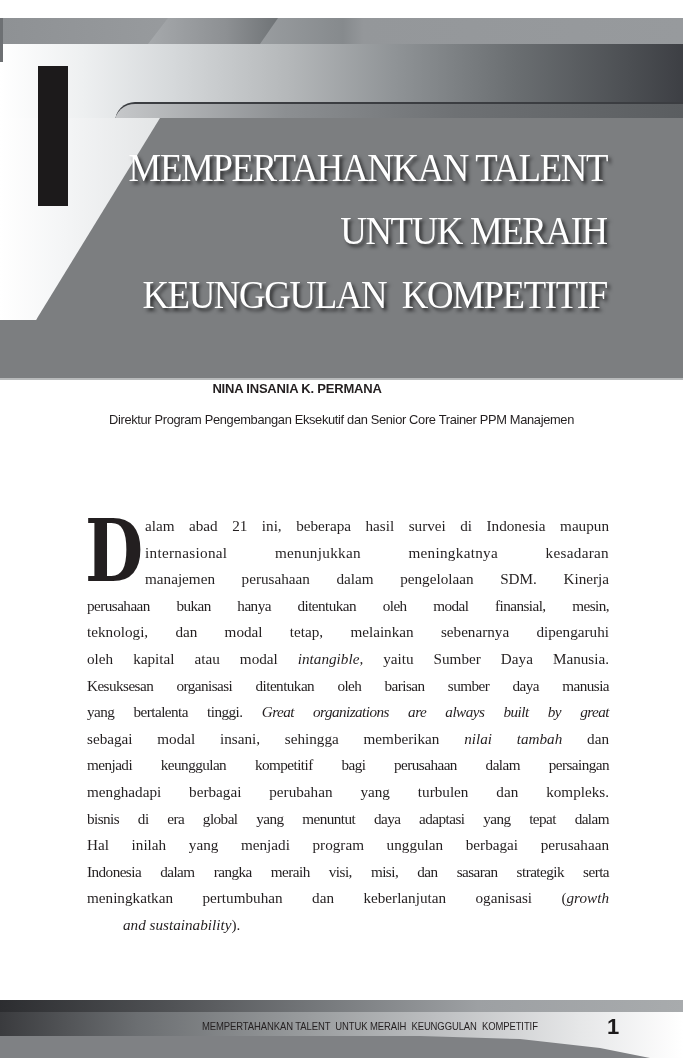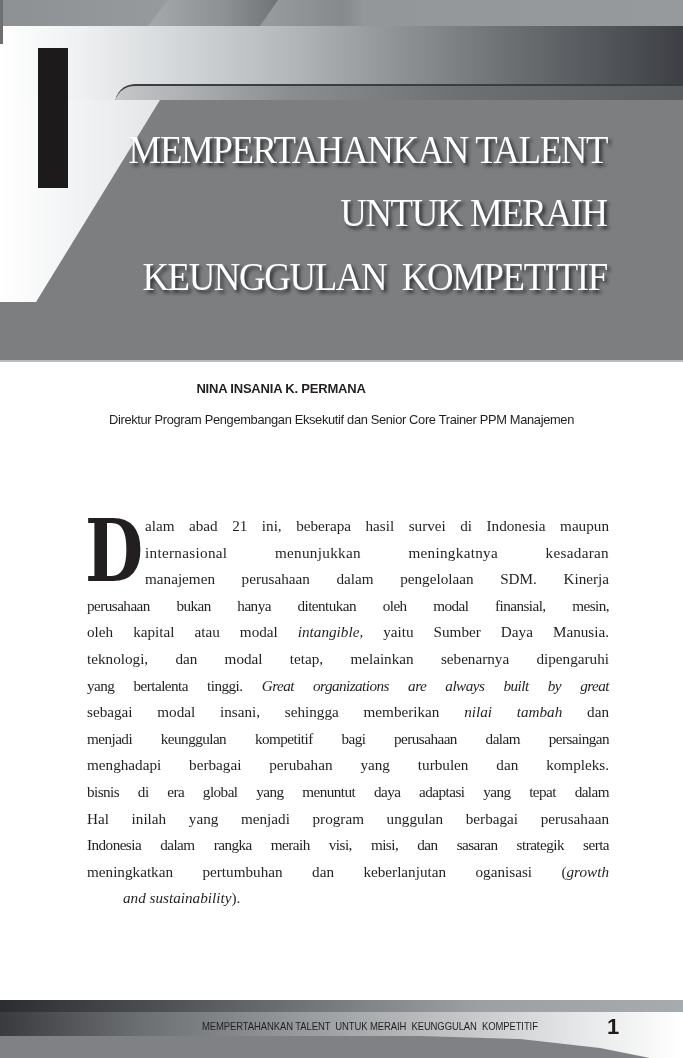--- a/index.html
+++ b/index.html
@@ -1,20 +1,20 @@
 <!DOCTYPE html>
 <html><head>
 <meta charset="utf-8">
 <style>
   * { box-sizing: border-box; margin: 0; padding: 0; }
   html, body { width: 683px; height: 1058px; background: #ffffff; overflow: hidden; }
   body { position: relative; font-family: "DejaVu Serif", serif; color: #231f20; }
 
   
-  .banner { position: absolute; left: 0; top: 0; width: 683px; height: 362px; overflow: hidden; background: #ffffff; text-align: right; }
+  .banner { position: absolute; left: 0; top: 18px; width: 683px; height: 362px; overflow: hidden; background: #ffffff; text-align: right; }
   .top-band {
     position: absolute; left: 3px; top: 0; width: 680px; height: 26px;
     background: linear-gradient(90deg, #8e9194 0%, #999c9f 28%, #a5a8ab 30%, #868a8d 50%, #94979a 53%, #979a9d 100%);
   }
   .top-band-diag {
     position: absolute; left: 148px; top: 0; width: 130px; height: 26px;
     background: linear-gradient(90deg, #a6a9ac 0%, #8d9093 60%, #6f7376 100%);
     clip-path: polygon(20px 0, 130px 0, 112px 26px, 0 26px);
   }
   .left-edge { position: absolute; left: 0; top: 0; width: 3px; height: 44px; background: #6d7073; }
@@ -61,21 +61,21 @@
     white-space: nowrap;
     transform: scaleX(0.92);
     transform-origin: right center;
   }
   .title-l1 { top: 128px; }
   .title-l2 { top: 191px; }
   .title-l3 { top: 255px; }
 
   
   .author-name {
-    position: absolute; left: 0; top: 381px; width: 562px; text-align: center;
+    position: absolute; left: 16px; top: 381px; width: 562px; text-align: center;
     font-family: "Liberation Sans", sans-serif; font-weight: bold; font-size: 13px;
     color: #231f20; letter-spacing: -0.2px;
   }
   .author-role {
     position: absolute; left: 0; top: 412px; width: 683px; text-align: center;
     font-family: "Liberation Sans", sans-serif; font-size: 13.4px;
     color: #231f20; letter-spacing: -0.35px;
     transform: scaleX(0.96);
   }
 
@@ -150,22 +150,23 @@
 
 <div class="author-name">NINA INSANIA K. PERMANA</div>
 <div class="author-role">Direktur Program Pengembangan Eksekutif dan Senior Core Trainer PPM Manajemen</div>
 
 <div class="body">
   <span class="dropcap">D</span>
   <span class="line indent">alam abad 21 ini, beberapa hasil survei di Indonesia maupun</span>
   <span class="line indent loose">internasional menunjukkan meningkatnya kesadaran</span>
   <span class="line indent">manajemen perusahaan dalam pengelolaan SDM. Kinerja</span>
   <span class="line squeeze">perusahaan bukan hanya ditentukan oleh modal finansial, mesin,</span>
+  <span class="line">teknologi, dan modal tetap, melainkan sebenarnya dipengaruhi</span>
   <span class="line"><span>oleh kapital atau modal </span><i>intangible,</i><span> yaitu Sumber Daya Manusia.</span></span>
-  <span class="line">teknologi, dan modal tetap, melainkan sebenarnya dipengaruhi</span>
+  <span class="line squeeze">Kesuksesan organisasi ditentukan oleh barisan sumber daya manusia</span>
   <span class="line squeeze"><span>yang bertalenta tinggi. </span><i>Great organizations are always built by great</i></span>
   <span class="line"><span>sebagai modal insani, sehingga memberikan </span><i>nilai tambah</i><span> dan</span></span>
   <span class="line squeeze">menjadi keunggulan kompetitif bagi perusahaan dalam persaingan</span>
   <span class="line">menghadapi berbagai perubahan yang turbulen dan kompleks.</span>
   <span class="line squeeze">bisnis di era global yang menuntut daya adaptasi yang tepat dalam</span>
   <span class="line">Hal inilah yang menjadi program unggulan berbagai perusahaan</span>
   <span class="line squeeze">Indonesia dalam rangka meraih visi, misi, dan sasaran strategik serta</span>
   <span class="line"><span>meningkatkan pertumbuhan dan keberlanjutan oganisasi (</span><i>growth</i></span>
   <span class="line last"><i>and sustainability</i><span>).</span></span>
 </div>

